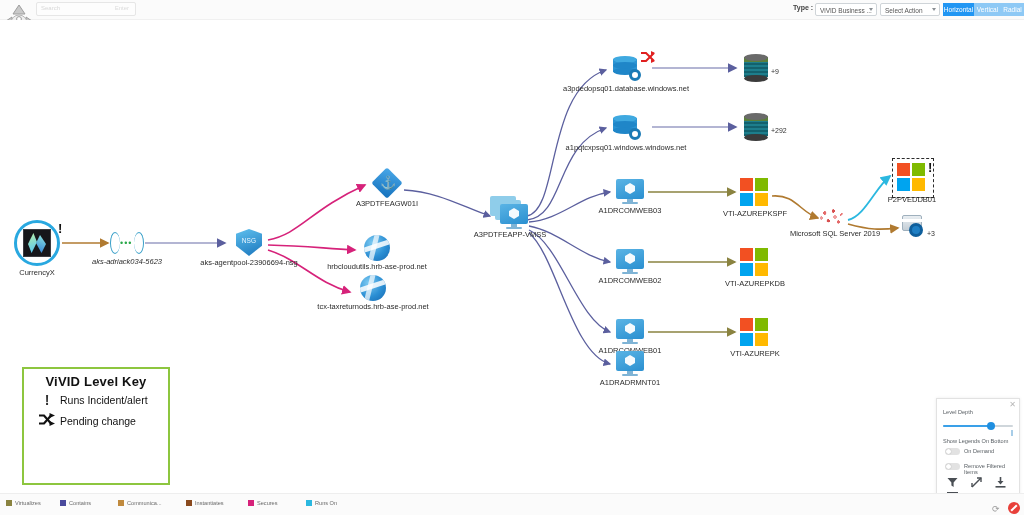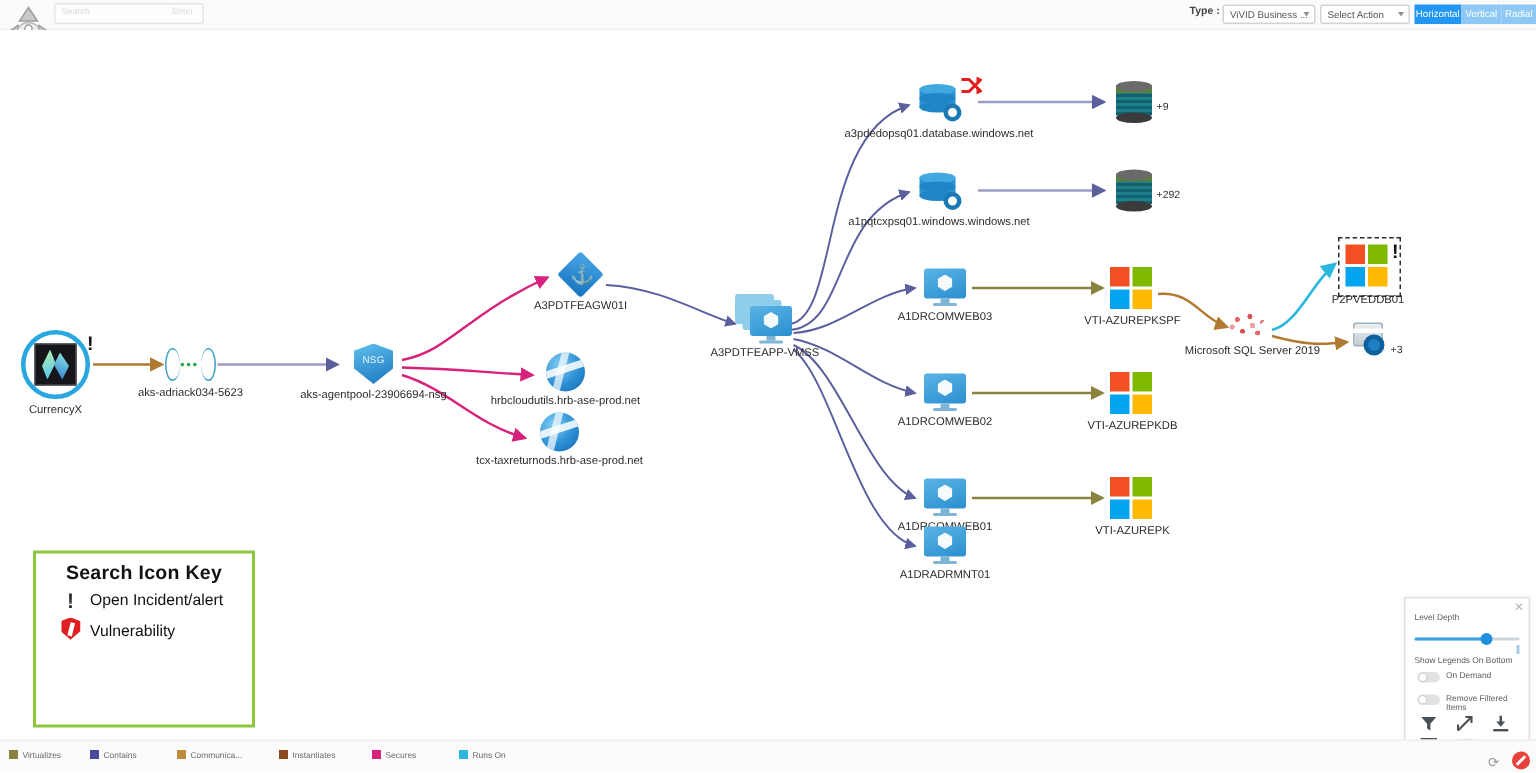--- a/index.html
+++ b/index.html
@@ -346,21 +346,21 @@
     <span class="alert" style="left:44px; top:4px;">!</span>
     <span class="lbl" style="top:48px;">CurrencyX</span>
   </div>
 
   <div class="node" style="left:110px; top:211px;">
     <div class="lens">
       <div class="lp lp1"></div>
         <div class="lp lp2"></div>
         <div class="dots">•••</div>
     </div>
-    <span class="lbl" style="top:26px;">aks-adriack034-5623</span>
+    <span class="lbl" style="top:26px;font-style:italic;">aks-adriack034-5623</span>
   </div>
 
   <div class="node" style="left:234px; top:208px;">
     <div class="nsg">
       <div class="sh"></div>
         <div class="tx">NSG</div>
     </div>
     <span class="lbl" style="top:30px;">aks-agentpool-23906694-nsg</span>
   </div>
 
@@ -540,33 +540,40 @@
   <div class="node" style="left:900px; top:195px;">
     <div class="diskgear">
       <div class="d"></div>
         <div class="d2"></div>
         <div class="g"></div>
     </div>
     <span class="badge" style="left:27px; top:15px;">+3</span>
   </div>
 
   <div id="icon-key">
-    <div class="ttl">Search Icon Key</div>
+    <div class="ttl">ViVID Level Key</div>
 
     <div class="row">
       <span class="gl">!</span>
-      <span class="tx">Open Incident/alert</span>
-    </div>
-
-
+      <span class="tx">Runs Incident/alert</span>
+    </div>
 
     <div class="row">
-      <span class="gl"><span class="shield-v"></span></span>
-      <span class="tx">Vulnerability</span>
-    </div>
+      <span class="gl">
+        <svg width="18" height="13" viewBox="0 0 18 13">
+          <path d="M1 2.5 L6 2.5 L13 10.5" stroke="#111" stroke-width="2.2" fill="none"></path>
+          <path d="M1 10.5 L6 10.5 L13 2.5" stroke="#111" stroke-width="2.2" fill="none"></path>
+          <path d="M11.5 0 L17 2.5 L11.5 5 Z" fill="#111"></path>
+          <path d="M11.5 8 L17 10.5 L11.5 13 Z" fill="#111"></path>
+        </svg>
+      </span>
+      <span class="tx">Pending change</span>
+    </div>
+
+
   </div>
 
   <div id="settings">
     <span class="hd">✕</span>
 
     <span class="lab" id="lbl-depth">Level Depth</span>
     <div id="slider">
       <div class="track"></div>
       <div class="fill"></div>
       <div class="knob"></div>

